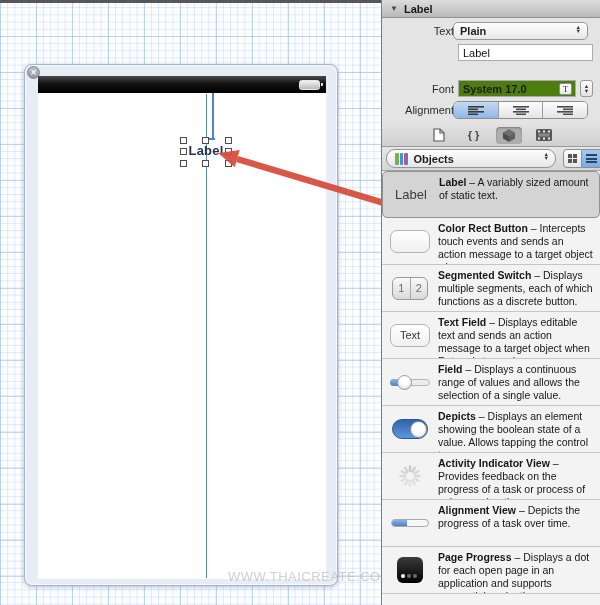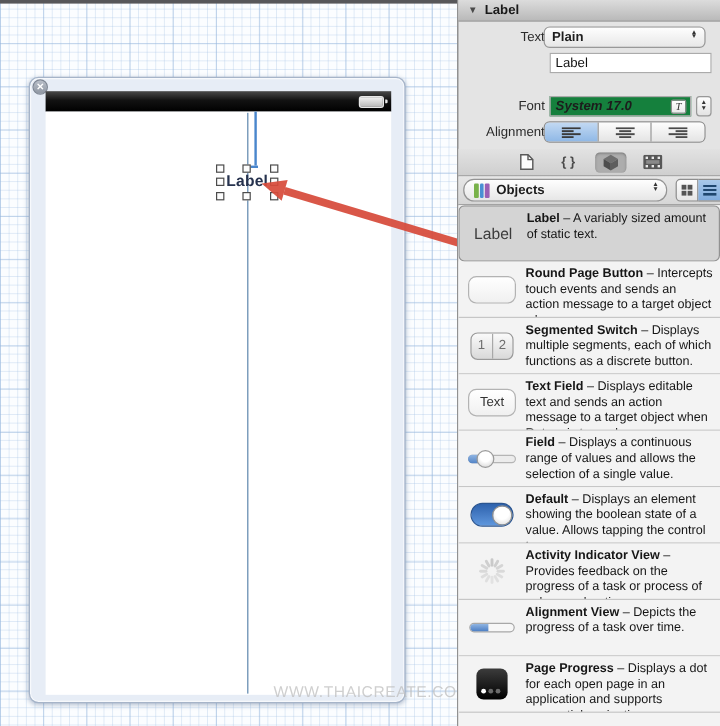--- a/index.html
+++ b/index.html
@@ -80,21 +80,21 @@
   .stepper-in span { font-size:5.5px; color:#333; }
 
   .text-input {
     position:absolute; left:76px; width:135px; height:17px; border:1px solid #ababab;
     background:#fff; font-family:"Liberation Sans",sans-serif; font-size:11px; padding:0 4px; color:#111;
   }
   .swatch { width:34px; height:10px; background:#000; border:1px solid #fff; outline:1px solid #9a9a9a; margin-right:6px; }
   .pill .divider { width:1px; height:14px; background:#b5b5b5; margin-right:6px; }
 
   .font-field { position:absolute; left:76px; width:118px; height:17px; border:1px solid #ababab;
-    background:#15803d; display:flex; align-items:center; padding:0 3px 0 4px;font-style:italic; }
+    background:#4d7c0f; display:flex; align-items:center; padding:0 3px 0 4px; }
   .font-field .val { font-weight:600; flex:1; }
   .t-btn { width:13px; height:12px; border:1px solid #8e8e8e; border-radius:2px; font-family:"Liberation Serif",serif;
     font-size:9px; line-height:10px; text-align:center; color:#333; background:linear-gradient(#fff,#e9e9e9); }
   .font-stepper { position:absolute; left:198px; width:13px; height:17px; border:1px solid #989898; border-radius:3px;
     background:linear-gradient(#fefefe,#e3e3e3); display:flex; flex-direction:column; align-items:center; justify-content:center; line-height:.8; }
   .font-stepper span { font-size:5.5px; color:#333; }
 
   .seg-ctl { display:flex; border:1px solid #8f8f8f; border-radius:5px; overflow:hidden; height:18px; }
   .seg { flex:1; background:linear-gradient(#fdfdfd,#e4e4e4); display:flex; align-items:center; justify-content:center; }
   .seg + .seg { border-left:1px solid #9c9c9c; }
@@ -330,21 +330,21 @@
           <b>Label</b>
           <span>– A variably sized amount of static text.</span>
         </div>
       </div>
 
       <div class="lib-row">
         <div class="lib-ic">
             <div class="ic-roundrect"></div>
           </div>
         <div class="lib-tx">
-          <b>Round Page Button</b>
+          <b>Color Rect Button</b>
           <span>– Intercepts touch events and sends an action message to a target object when...</span>
         </div>
       </div>
 
       <div class="lib-row">
         <div class="lib-ic">
           <div class="ic-seg">
               <span>1</span>
               <span>2</span>
             </div>
@@ -379,21 +379,21 @@
         </div>
       </div>
 
       <div class="lib-row">
         <div class="lib-ic">
           <div class="ic-switch">
               <div class="knob"></div>
             </div>
         </div>
         <div class="lib-tx">
-          <b>Default</b>
+          <b>Depicts</b>
           <span>– Displays an element showing the boolean state of a value. Allows tapping the control to...</span>
         </div>
       </div>
 
       <div class="lib-row">
         <div class="lib-ic">
           <svg class="iconsvg" width="26" height="26">
             <g stroke="#c9c9c9" stroke-width="2.4" stroke-linecap="round">
               <line x1="13" y1="3.5" x2="13" y2="8" transform="rotate(0 13 13)"></line>
               <line x1="13" y1="3.5" x2="13" y2="8" transform="rotate(30 13 13)" opacity=".85"></line>

